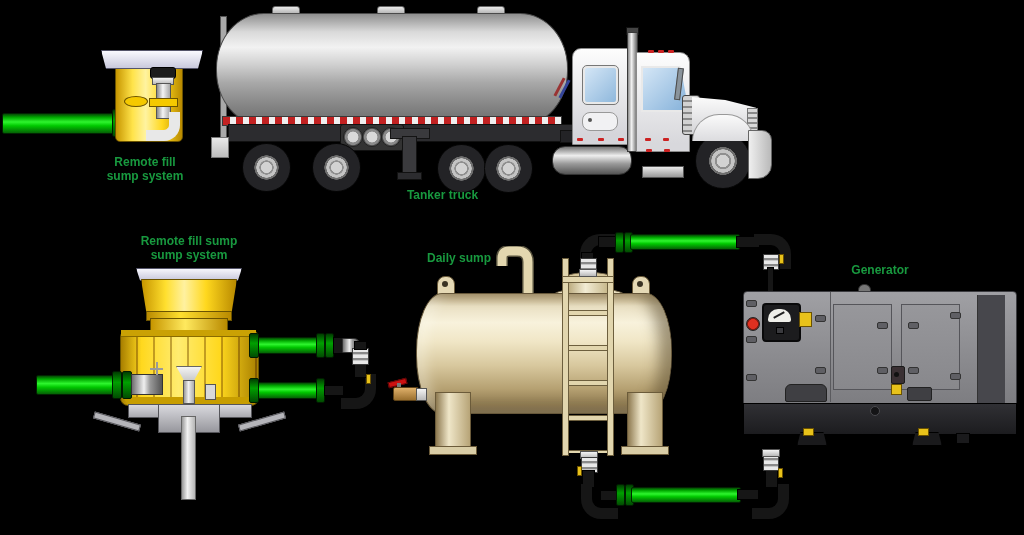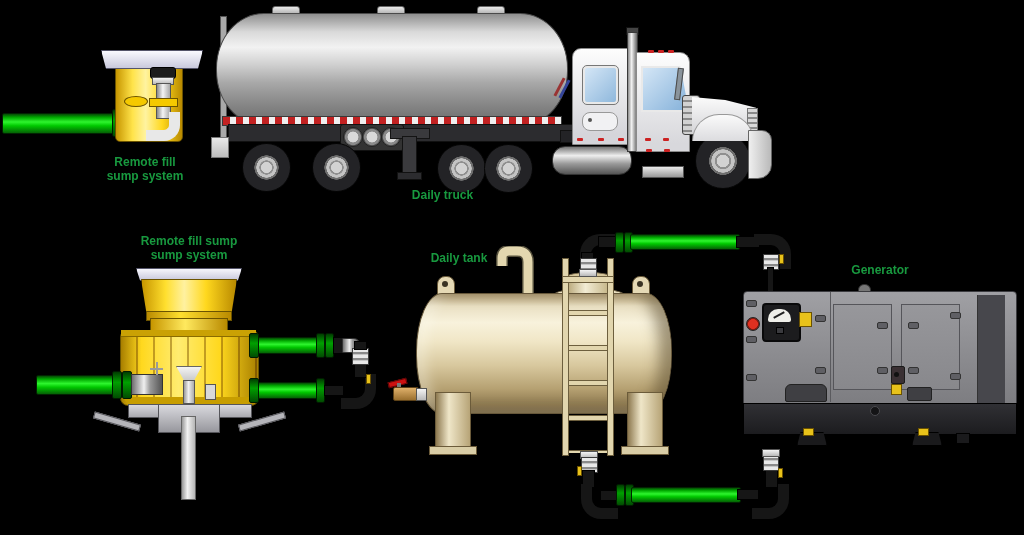--- a/index.html
+++ b/index.html
@@ -93,21 +93,21 @@
     <div class="abs" style="left:692px;top:114px;width:60px;height:26px;background:linear-gradient(to bottom,#fafafa,#dcdcdf);border:1px solid #999;border-bottom:none;border-radius:30px 30px 0 0;"></div>
     <div class="abs" style="left:748px;top:130px;width:22px;height:47px;background:linear-gradient(to right,#efefef,#b9b9b9);border:1px solid #666;border-radius:0 10px 14px 0;"></div>
     <div class="abs" style="left:642px;top:166px;width:40px;height:10px;background:linear-gradient(to bottom,#e9e9e9,#9a9a9a);border:1px solid #555;"></div>
     <div class="reddot" style="left:577px;top:138px;"></div>
     <div class="reddot" style="left:598px;top:138px;"></div>
     <div class="reddot" style="left:618px;top:138px;"></div>
     <div class="reddot" style="left:645px;top:138px;"></div>
     <div class="reddot" style="left:663px;top:138px;"></div>
     <div class="reddot" style="left:646px;top:149px;"></div>
     <div class="reddot" style="left:664px;top:149px;"></div>
-    <div class="lbl" style="left:395px;top:188px;width:95px;">Daily truck</div>
+    <div class="lbl" style="left:395px;top:188px;width:95px;">Tanker truck</div>
   </div>
 
   <div>
     <div class="lbl" style="left:128px;top:234px;width:122px;">
       <span>Remote fill sump</span><br>
       <span>sump system</span>
     </div>
     <div class="abs" style="left:136px;top:268px;width:104px;height:11px;background:linear-gradient(to bottom,#f6f6fc,#c9c9dc);border:1px solid #55556a;clip-path:polygon(0 0,100% 0,96% 100%,4% 100%);"></div>
     <div class="abs" style="left:141px;top:279px;width:94px;height:34px;background:linear-gradient(to right,#c79600,#ffdf2e 25%,#fff1a0 45%,#ffd81e 68%,#b98a00);border:1px solid #6b5300;clip-path:polygon(0 0,100% 0,94% 100%,6% 100%);"></div>
     <div class="abs" style="left:146px;top:311px;width:84px;height:8px;background:linear-gradient(to right,#b98a00,#ffdf2e 40%,#b98a00);border:1px solid #6b5300;"></div>
@@ -144,21 +144,21 @@
     <div class="flange" style="left:316px;top:378px;width:7px;height:23px;"></div>
     <div class="blackfit" style="left:324px;top:385px;width:18px;height:9px;"></div>
     <div class="elbow-br" style="left:341px;top:374px;width:24px;height:24px;"></div>
     <div class="blackfit" style="left:354px;top:362px;width:11px;height:14px;"></div>
     <div class="stack" style="left:352px;top:348px;width:15px;height:15px;"></div>
     <div class="blackfit" style="left:354px;top:341px;width:11px;height:7px;"></div>
     <div class="ytick" style="left:366px;top:374px;width:3px;height:8px;"></div>
   </div>
 
   <div>
-    <div class="lbl" style="left:424px;top:251px;width:70px;">Daily tank</div>
+    <div class="lbl" style="left:424px;top:251px;width:70px;">Daily sump</div>
     <div class="abs" style="left:437px;top:276px;width:16px;height:19px;background:#e5d9b5;border:1px solid #6b5b3a;border-radius:8px 8px 0 0;"></div>
     <div class="abs" style="left:442px;top:281px;width:6px;height:6px;background:#3a3324;border-radius:50%;"></div>
     <div class="abs" style="left:632px;top:276px;width:16px;height:19px;background:#e5d9b5;border:1px solid #6b5b3a;border-radius:8px 8px 0 0;"></div>
     <div class="abs" style="left:637px;top:281px;width:6px;height:6px;background:#3a3324;border-radius:50%;"></div>
 
     <svg class="abs" style="left:492px;top:246px;" width="48" height="52" viewBox="0 0 48 52">
       <path d="M 36 50 L 36 16 Q 36 5 25 5 L 17 5 Q 10 5 10 12 L 10 20" fill="none" stroke="#55503c" stroke-width="12" stroke-linecap="butt"></path>
       <path d="M 36 50 L 36 16 Q 36 5 25 5 L 17 5 Q 10 5 10 12 L 10 20" fill="none" stroke="#e3d7af" stroke-width="9" stroke-linecap="butt"></path>
     </svg>
 

